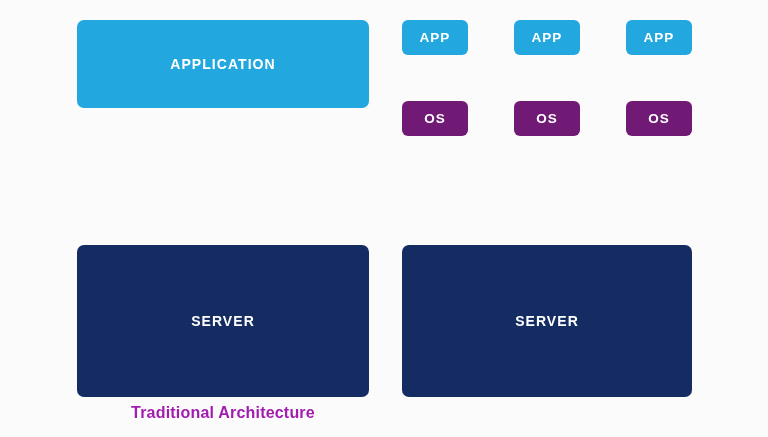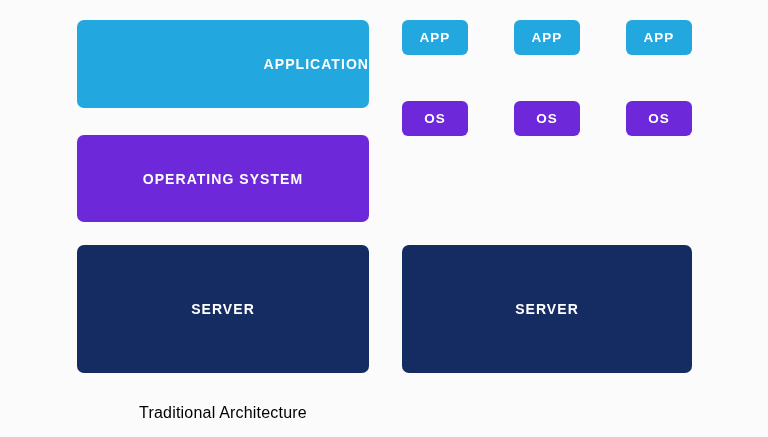--- a/index.html
+++ b/index.html
@@ -42,25 +42,25 @@
     font-size: 14px;
     letter-spacing: 1.05px;
     line-height: 1;
     text-align: center;
     white-space: nowrap;
   }
 
   
   .row-app      { left: 0; right: 0; top: 20px;  height: 88px; }
   .row-middle   { left: 0; right: 0; top: 135px; height: 87px; }
-  .row-server   { left: 0; right: 0; top: 245px; height: 128px; }
+  .row-server   { left: 0; right: 0; top: 245px; height: 152px; }
 
   
-  .c-light { background: #22a8de; justify-content: flex-end; }
-  .c-mid   { background: #6d28d9; }
+  .c-light { background: #22a8de; }
+  .c-mid   { background: #701a75; }
   .c-navy  { background: #152c63; }
 
   
   .vm-grid {
     position: absolute;
     left: 0;
     top: 20px;
     width: 290px;
     height: 88px;
     display: grid;
@@ -84,42 +84,39 @@
     line-height: 1;
   }
 
   
   .caption {
     position: absolute;
     top: 402px;
     left: 0;
     right: 0;
     text-align: center;
-    color: #000000;
+    color: #a21caf;
     font-size: 16px;
-    font-weight: normal;
+    font-weight: bold;
     letter-spacing: 0.2px;
     line-height: 22px;
     white-space: nowrap;
   }
 </style>
 </head>
 <body>
 
 <div id="diagram">
 
   <div class="column" id="col-traditional">
 
     <div class="stack-box row-app c-light">
       <span class="stack-label">APPLICATION</span>
     </div>
 
-    <div class="stack-box row-middle c-mid">
-      <span class="stack-label">OPERATING SYSTEM</span>
-    </div>
 
     <div class="stack-box row-server c-navy">
       <span class="stack-label">SERVER</span>
     </div>
 
     <div class="caption">Traditional Architecture</div>
   </div>
 
   <div class="column" id="col-virtual">
 

